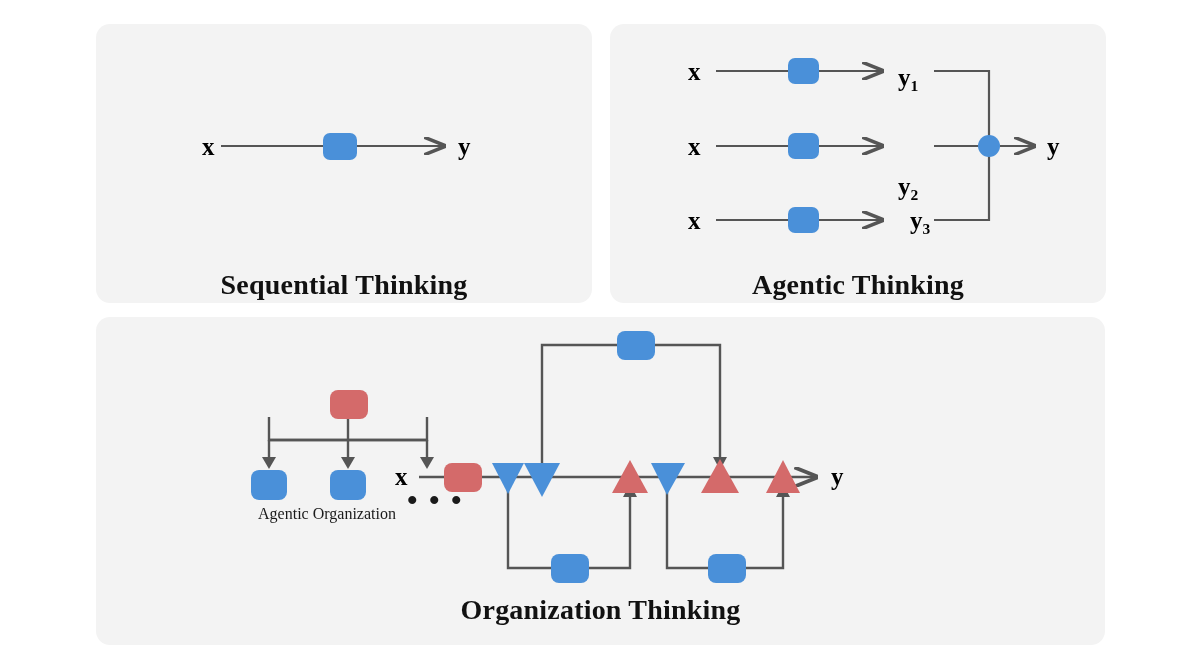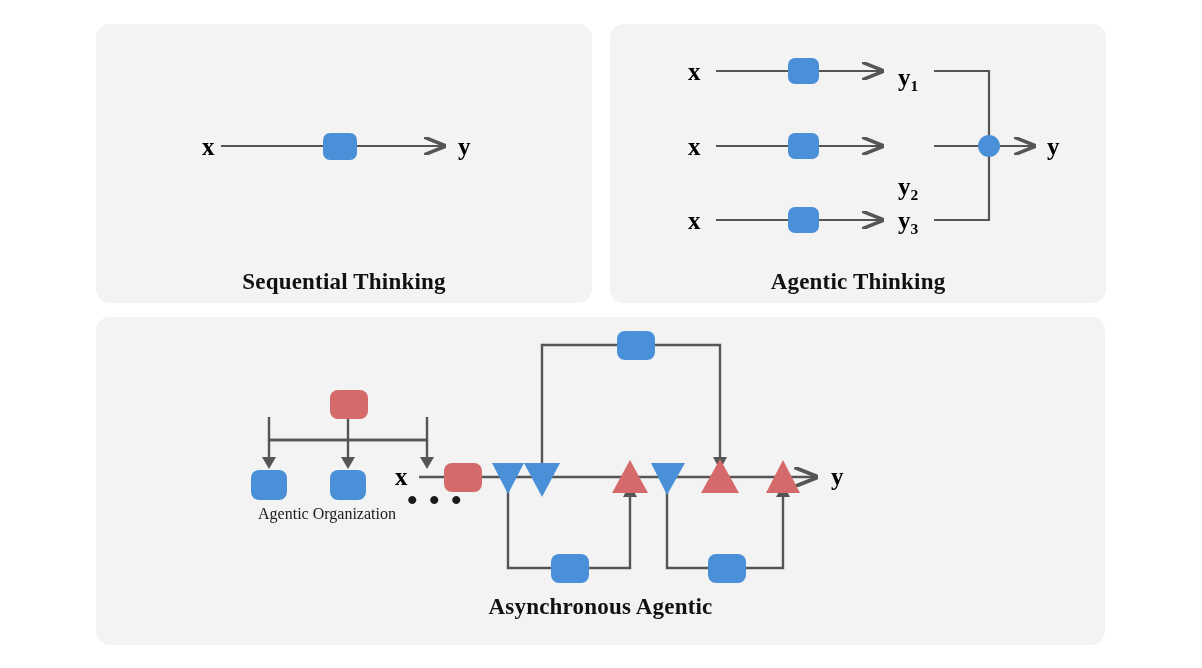--- a/index.html
+++ b/index.html
@@ -27,21 +27,21 @@
   }
   #panel-sequential { left: 96px;  top: 24px;  width: 496px; height: 279px; }
   #panel-parallel   { left: 610px; top: 24px;  width: 496px; height: 279px; }
   #panel-async      { left: 96px;  top: 317px; width: 1009px; height: 328px; }
 
   .panel-title {
     position: absolute;
     width: 100%;
     text-align: center;
     font-weight: bold;
-    font-size: 23px;
+    font-size: 28px;
     color: #111111;
     letter-spacing: 0.2px;
   }
   #panel-sequential .panel-title { top: 245px; }
   #panel-parallel   .panel-title { top: 245px; }
   #panel-async      .panel-title { top: 277px; }
 
   .svg-layer {
     position: absolute;
     left: 0; top: 0;
@@ -126,21 +126,21 @@
     <div class="mathlabel" style="left:78px; top:35px;">x</div>
     <div class="mathlabel" style="left:78px; top:110px;">x</div>
     <div class="mathlabel" style="left:78px; top:184px;">x</div>
 
     <div class="mathlabel" style="left:288px; top:41px;">
       <span>y</span><sub>1</sub>
     </div>
     <div class="mathlabel" style="left:288px; top:110px;margin-top:40px;">
       <span>y</span><sub>2</sub>
     </div>
-    <div class="mathlabel" style="left:288px; top:184px;">
+    <div class="mathlabel" style="left:300px; top:184px;">
       <span>y</span><sub>3</sub>
     </div>
 
     <div class="mathlabel" style="left:437px; top:110px;">y</div>
 
     <div class="panel-title">Agentic Thinking</div>
   </div>
 
   <div class="panel" id="panel-async">
     <svg class="svg-layer" viewBox="0 0 1009 328">
@@ -194,16 +194,16 @@
       <polygon points="670,176 704,176 687,143" fill="#d46a6a"></polygon>
     </svg>
 
     <div class="dots" style="left:311px; top:168px;">• • •</div>
 
     <div class="plainlabel" style="left:76px; top:188px; width:310px; text-align:center;">Agentic Organization</div>
 
     <div class="mathlabel" style="left:299px; top:147px;">x</div>
     <div class="mathlabel" style="left:735px; top:147px;">y</div>
 
-    <div class="panel-title">Asynchronous Agentic</div>
+    <div class="panel-title">Organization Thinking</div>
   </div>
 
 </div>
 
 </body></html>

